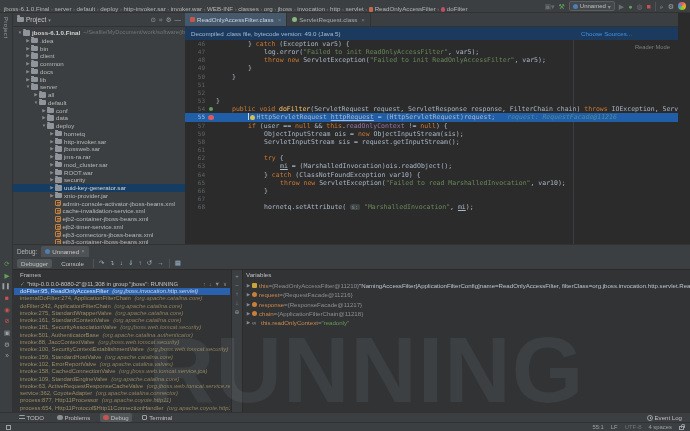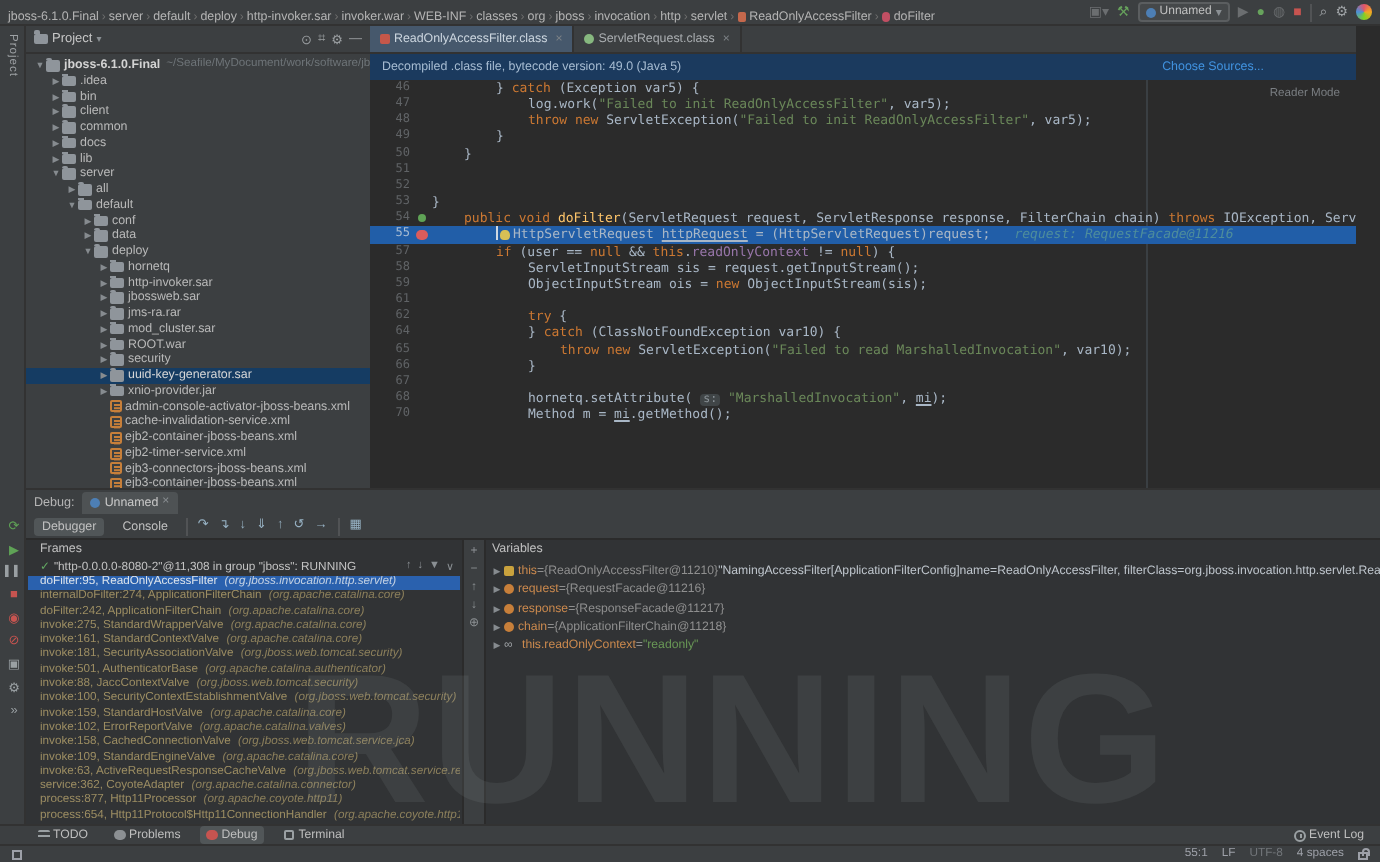--- a/index.html
+++ b/index.html
@@ -338,40 +338,40 @@
     </div>
   <div id="banner">
     <span>Decompiled .class file, bytecode version: 49.0 (Java 5)</span>
     <span class="lnk">Choose Sources...</span>
   </div>
   <span id="reader-mode">Reader Mode</span>
   <div id="code">
     <div class="guide"></div>
     <div id="code-lines">
         <div class="cl"><span class="gnum">46</span><span class="gmark"></span><span class="ctext" style="padding-left: 32px;"><span class="tp">} </span><span class="tkw">catch</span><span class="tp"> (Exception var5) {</span></span></div>
-        <div class="cl"><span class="gnum">47</span><span class="gmark"></span><span class="ctext" style="padding-left: 48px;"><span class="tp">log.work(</span><span class="tstr">"Failed to init ReadOnlyAccessFilter"</span><span class="tp">, var5);</span></span></div>
+        <div class="cl"><span class="gnum">47</span><span class="gmark"></span><span class="ctext" style="padding-left: 48px;"><span class="tp">log.error(</span><span class="tstr">"Failed to init ReadOnlyAccessFilter"</span><span class="tp">, var5);</span></span></div>
         <div class="cl"><span class="gnum">48</span><span class="gmark"></span><span class="ctext" style="padding-left: 48px;"><span class="tkw">throw new</span><span class="tp"> ServletException(</span><span class="tstr">"Failed to init ReadOnlyAccessFilter"</span><span class="tp">, var5);</span></span></div>
         <div class="cl"><span class="gnum">49</span><span class="gmark"></span><span class="ctext" style="padding-left: 32px;"><span class="tp">}</span></span></div>
         <div class="cl"><span class="gnum">50</span><span class="gmark"></span><span class="ctext" style="padding-left: 16px;"><span class="tp">}</span></span></div>
         <div class="cl"><span class="gnum">51</span><span class="gmark"></span><span class="ctext" style="padding-left: 0px;"></span></div>
         <div class="cl"><span class="gnum">52</span><span class="gmark"></span><span class="ctext" style="padding-left: 0px;"></span></div>
         <div class="cl"><span class="gnum">53</span><span class="gmark"></span><span class="ctext" style="padding-left: 0px;"><span class="tp">}</span></span></div>
         <div class="cl"><span class="gnum">54</span><span class="gmark"><span class="gdot"></span></span><span class="ctext" style="padding-left: 16px;"><span class="tkw">public void </span><span class="tmth">doFilter</span><span class="tp">(ServletRequest request, ServletResponse response, FilterChain chain) </span><span class="tkw">throws</span><span class="tp"> IOException, ServletException {</span></span></div>
         <div class="cl exec"><span class="gnum">55</span><span class="gmark"><span class="bp"></span></span><span class="ctext" style="padding-left: 32px;"><span class="caret"></span><span class="bulb"></span><span class="tp">HttpServletRequest </span><span class="tu">httpRequest</span><span class="tp"> = (HttpServletRequest)request;</span><span class="thint">request: RequestFacade@11216</span></span></div>
         <div class="cl"><span class="gnum">57</span><span class="gmark"></span><span class="ctext" style="padding-left: 32px;"><span class="tkw">if</span><span class="tp"> (user == </span><span class="tkw">null</span><span class="tp"> &amp;&amp; </span><span class="tkw">this</span><span class="tp">.</span><span class="tfld">readOnlyContext</span><span class="tp"> != </span><span class="tkw">null</span><span class="tp">) {</span></span></div>
+        <div class="cl"><span class="gnum">59</span><span class="gmark"></span><span class="ctext" style="padding-left: 48px;"><span class="tp">ObjectInputStream ois = </span><span class="tkw">new</span><span class="tp"> ObjectInputStream(sis);</span></span></div>
         <div class="cl"><span class="gnum">58</span><span class="gmark"></span><span class="ctext" style="padding-left: 48px;"><span class="tp">ServletInputStream sis = request.getInputStream();</span></span></div>
-        <div class="cl"><span class="gnum">59</span><span class="gmark"></span><span class="ctext" style="padding-left: 48px;"><span class="tp">ObjectInputStream ois = </span><span class="tkw">new</span><span class="tp"> ObjectInputStream(sis);</span></span></div>
         <div class="cl"><span class="gnum">61</span><span class="gmark"></span><span class="ctext" style="padding-left: 0px;"></span></div>
         <div class="cl"><span class="gnum">62</span><span class="gmark"></span><span class="ctext" style="padding-left: 48px;"><span class="tkw">try</span><span class="tp"> {</span></span></div>
+        <div class="cl"><span class="gnum">63</span><span class="gmark"></span><span class="ctext" style="padding-left: 64px;"><span class="tu">mi</span><span class="tp"> = (MarshalledInvocation)ois.readObject();</span></span></div>
         <div class="cl"><span class="gnum">64</span><span class="gmark"></span><span class="ctext" style="padding-left: 48px;"><span class="tp">} </span><span class="tkw">catch</span><span class="tp"> (ClassNotFoundException var10) {</span></span></div>
         <div class="cl"><span class="gnum">65</span><span class="gmark"></span><span class="ctext" style="padding-left: 64px;"><span class="tkw">throw new</span><span class="tp"> ServletException(</span><span class="tstr">"Failed to read MarshalledInvocation"</span><span class="tp">, var10);</span></span></div>
         <div class="cl"><span class="gnum">66</span><span class="gmark"></span><span class="ctext" style="padding-left: 48px;"><span class="tp">}</span></span></div>
         <div class="cl"><span class="gnum">67</span><span class="gmark"></span><span class="ctext" style="padding-left: 0px;"></span></div>
         <div class="cl"><span class="gnum">68</span><span class="gmark"></span><span class="ctext" style="padding-left: 48px;"><span class="tp">hornetq.setAttribute( </span><span class="tchip">s:</span><span class="tp"> </span><span class="tstr">"MarshalledInvocation"</span><span class="tp">, </span><span class="tu">mi</span><span class="tp">);</span></span></div>
-        <div class="cl"><span class="gnum">70</span><span class="gmark"></span><span class="ctext" style="padding-left: 48px;"><span class="tp">Method m = </span><span class="tu">mi</span><span class="tp">.getMethod();</span></span></div>
       </div>
   </div>
 </div>
 
 <div id="debug">
   <div id="dbg-head">
     <span class="lbl">Debug:</span>
     <span class="dtab">
       <span class="cfg-ic"></span>
       <span>Unnamed</span>

